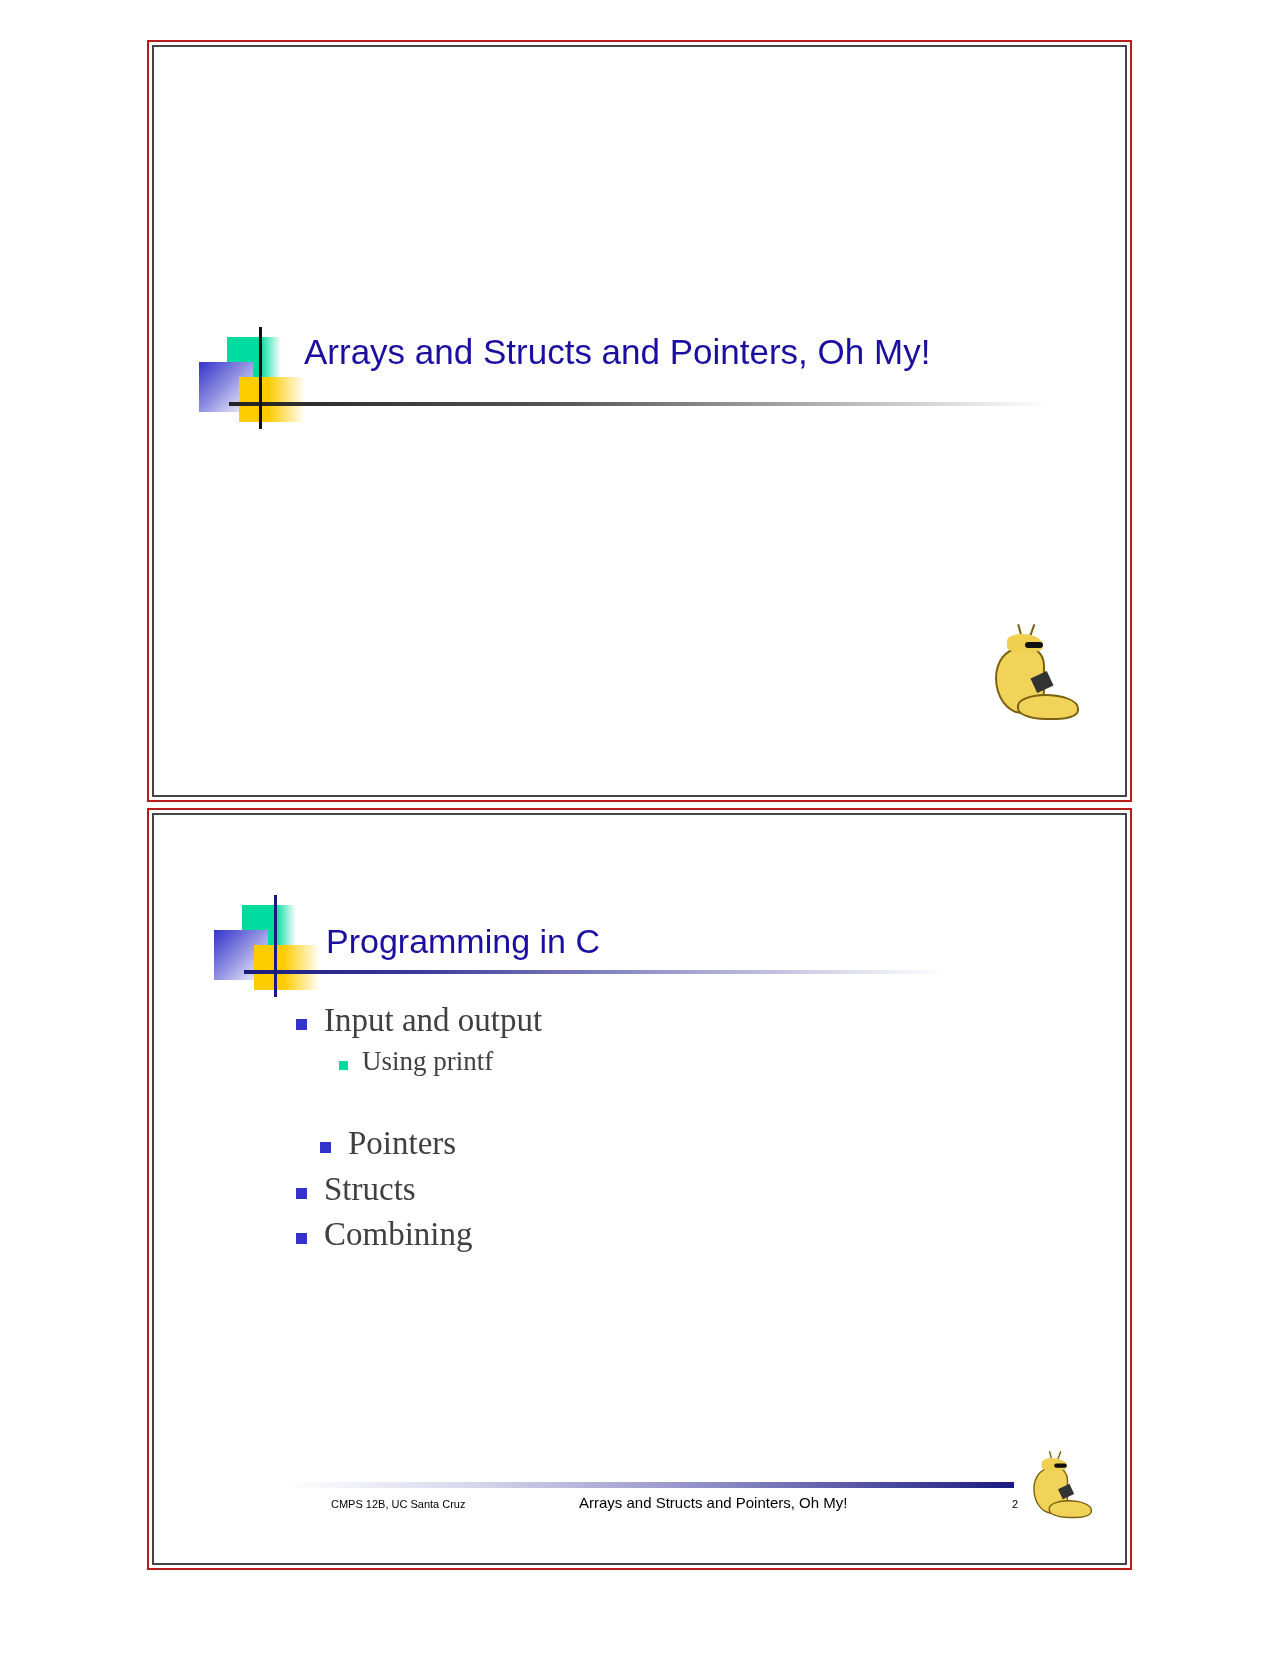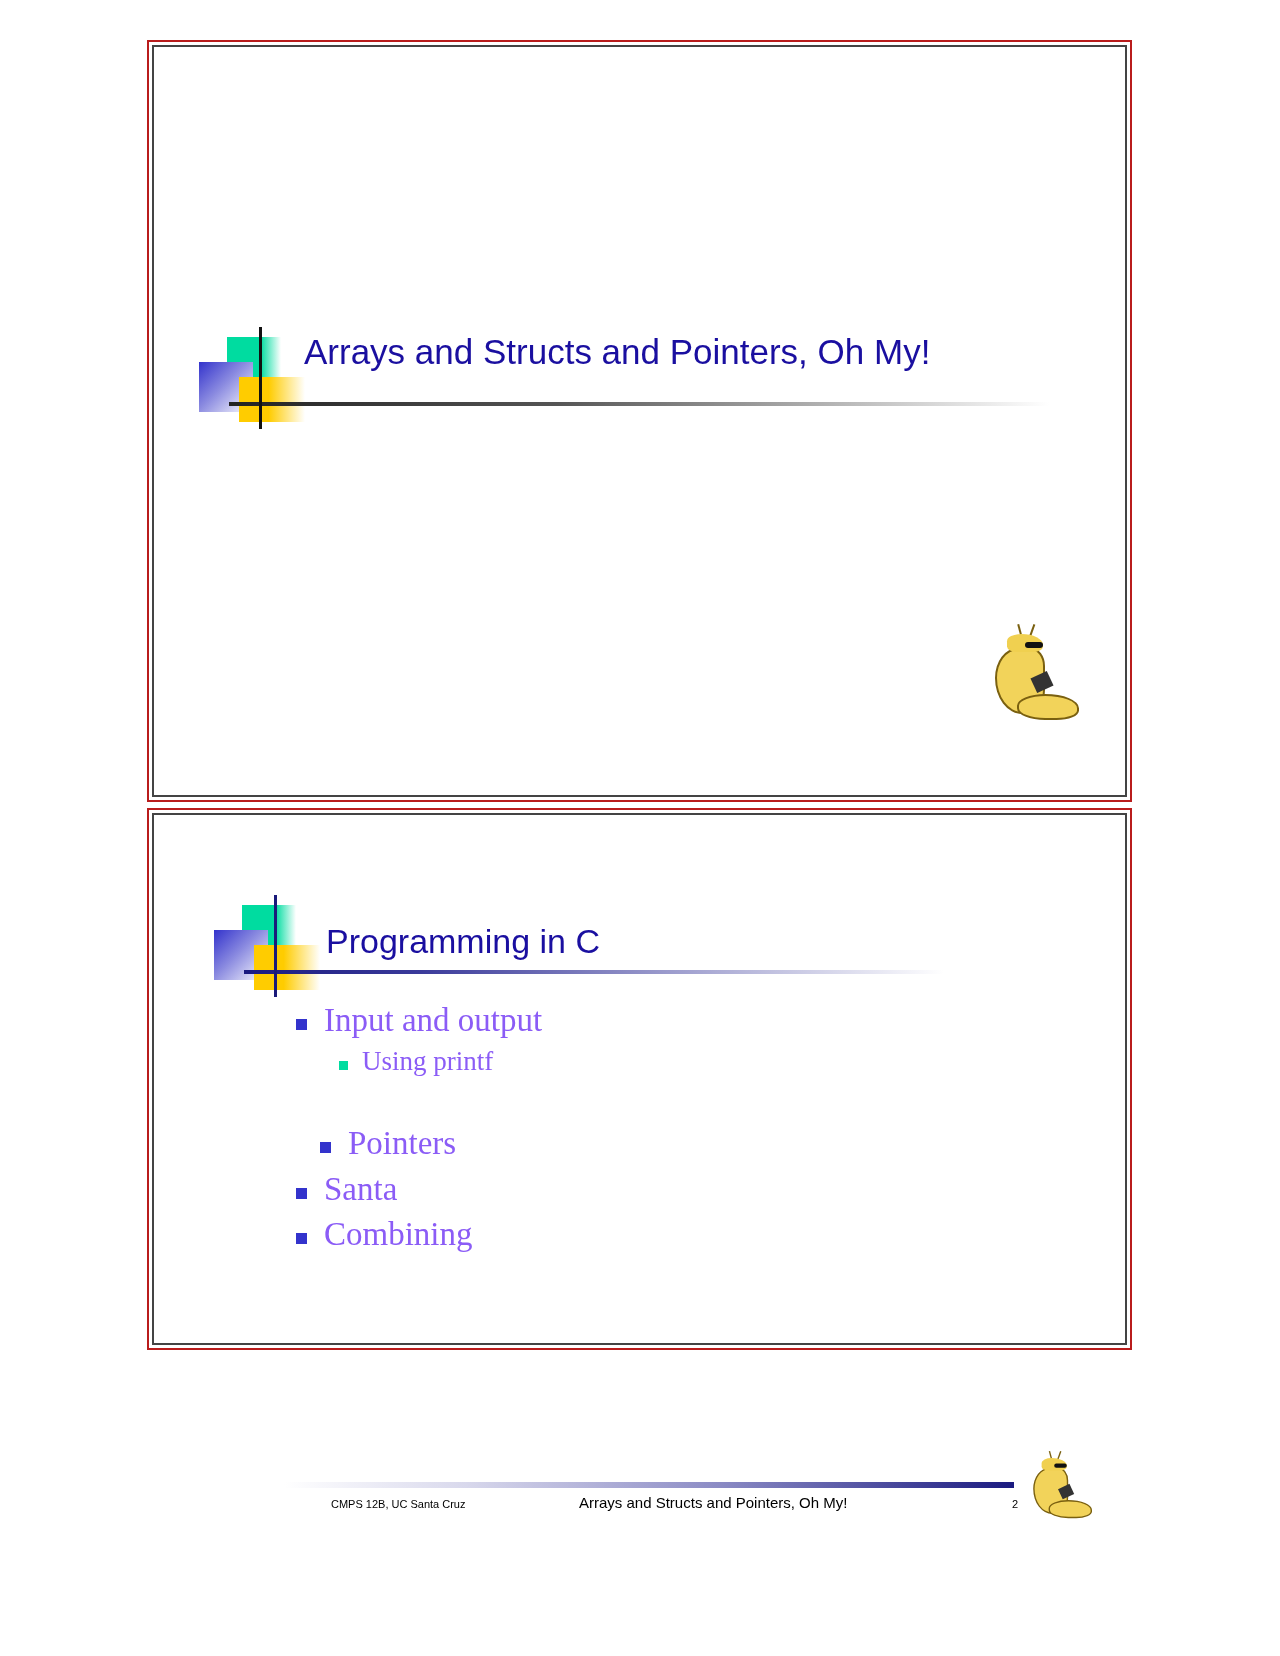--- a/index.html
+++ b/index.html
@@ -6,37 +6,37 @@
   body { width: 1280px; height: 1656px; position: relative; overflow: hidden; }
   .frame {
     position: absolute; left: 147px; width: 985px;
     border: 2px solid #b91c1c; box-sizing: border-box; background: #fff;
   }
   .frame::after {
     content: ""; position: absolute; left: 3px; top: 3px; right: 3px; bottom: 3px;
     border: 2px solid #444;
   }
   #slide1 { top: 40px; height: 762px; }
-  #slide2 { top: 808px; height: 542px; }
+  #slide2 { top: 808px; height: 762px; }
 
   .deco { position: absolute; width: 120px; height: 100px; }
   .deco .teal { position: absolute; left: 28px; top: 10px; width: 54px; height: 50px;
     background: linear-gradient(to right, #00dca0 0%, #00dca0 62%, #fff 100%); }
   .deco .yellow { position: absolute; left: 40px; top: 50px; width: 66px; height: 45px;
     background: linear-gradient(to right, #ffcc00 0%, #ffcc00 45%, #fff 100%); }
   .deco .purple { position: absolute; left: 0px; top: 35px; width: 54px; height: 50px;
     background: linear-gradient(135deg, #3333cc 0%, #8a8ae0 45%, #fff 100%); }
   .deco .vline { position: absolute; left: 60px; top: 0; width: 3px; height: 102px; background: #111; }
   .deco .hline { position: absolute; left: 30px; top: 75px; height: 4px; width: 820px;
     background: linear-gradient(to right, #222 0%, #555 40%, #aaa 70%, #fff 100%); }
   .deco.blue .vline { background: #1a1a7a; }
   .deco.blue .hline { background: linear-gradient(to right, #1a1a80 0%, #3a3a9a 25%, #9a9acc 60%, #fff 100%); width: 700px; }
 
   .title { position: absolute; color: #1a0fa0; font-family: "Liberation Sans", sans-serif; white-space: nowrap; }
-  .b { position: absolute; font-family: "Liberation Serif", serif; color: #8b5cf6; white-space: nowrap; }
+  .b { position: absolute; font-family: "Liberation Serif", serif; color: #404040; white-space: nowrap; }
   .b .sq { position: absolute; display: block; }
   .b.l1 { font-size: 33px; }
   .b.l1 .sq { width: 11px; height: 11px; background: #3333cc; left: -28px; top: 17px; }
   .b.l2 { font-size: 27px; }
   .b.l2 .sq { width: 9px; height: 9px; background: #00dca0; left: -23px; top: 15px; }
 
   .slug { position: absolute; }
   .slug .head { position: absolute; left: 18px; top: 0; width: 36px; height: 18px; background: #f0d050; border-radius: 40% 60% 30% 30%; }
   .slug .body { position: absolute; left: 6px; top: 14px; width: 46px; height: 62px; background: #f2d35a;
     border: 2px solid #7a6010; border-radius: 50% 30% 40% 60%; }
@@ -92,21 +92,21 @@
   <div class="b l2" style="left:213px; top:236px;">
     <span class="sq"></span>
     <span>Using printf</span>
   </div>
   <div class="b l1" style="left:175px; top:315px;margin-left:24px;">
     <span class="sq"></span>
     <span>Pointers</span>
   </div>
   <div class="b l1" style="left:175px; top:361px;">
     <span class="sq"></span>
-    <span>Santa</span>
+    <span>Structs</span>
   </div>
   <div class="b l1" style="left:175px; top:406px;">
     <span class="sq"></span>
     <span>Combining</span>
   </div>
 
   <div class="footbar" style="left:135px; top:672px; width:730px;"></div>
   <div class="foot" style="left:138px; top:688px; font-size:11px;margin-left:44px;">CMPS 12B, UC Santa Cruz</div>
   <div class="foot" style="left:430px; top:684px; font-size:15px;">Arrays and Structs and Pointers, Oh My!</div>
   <div class="foot" style="left:863px; top:688px; font-size:11px;">2</div>

